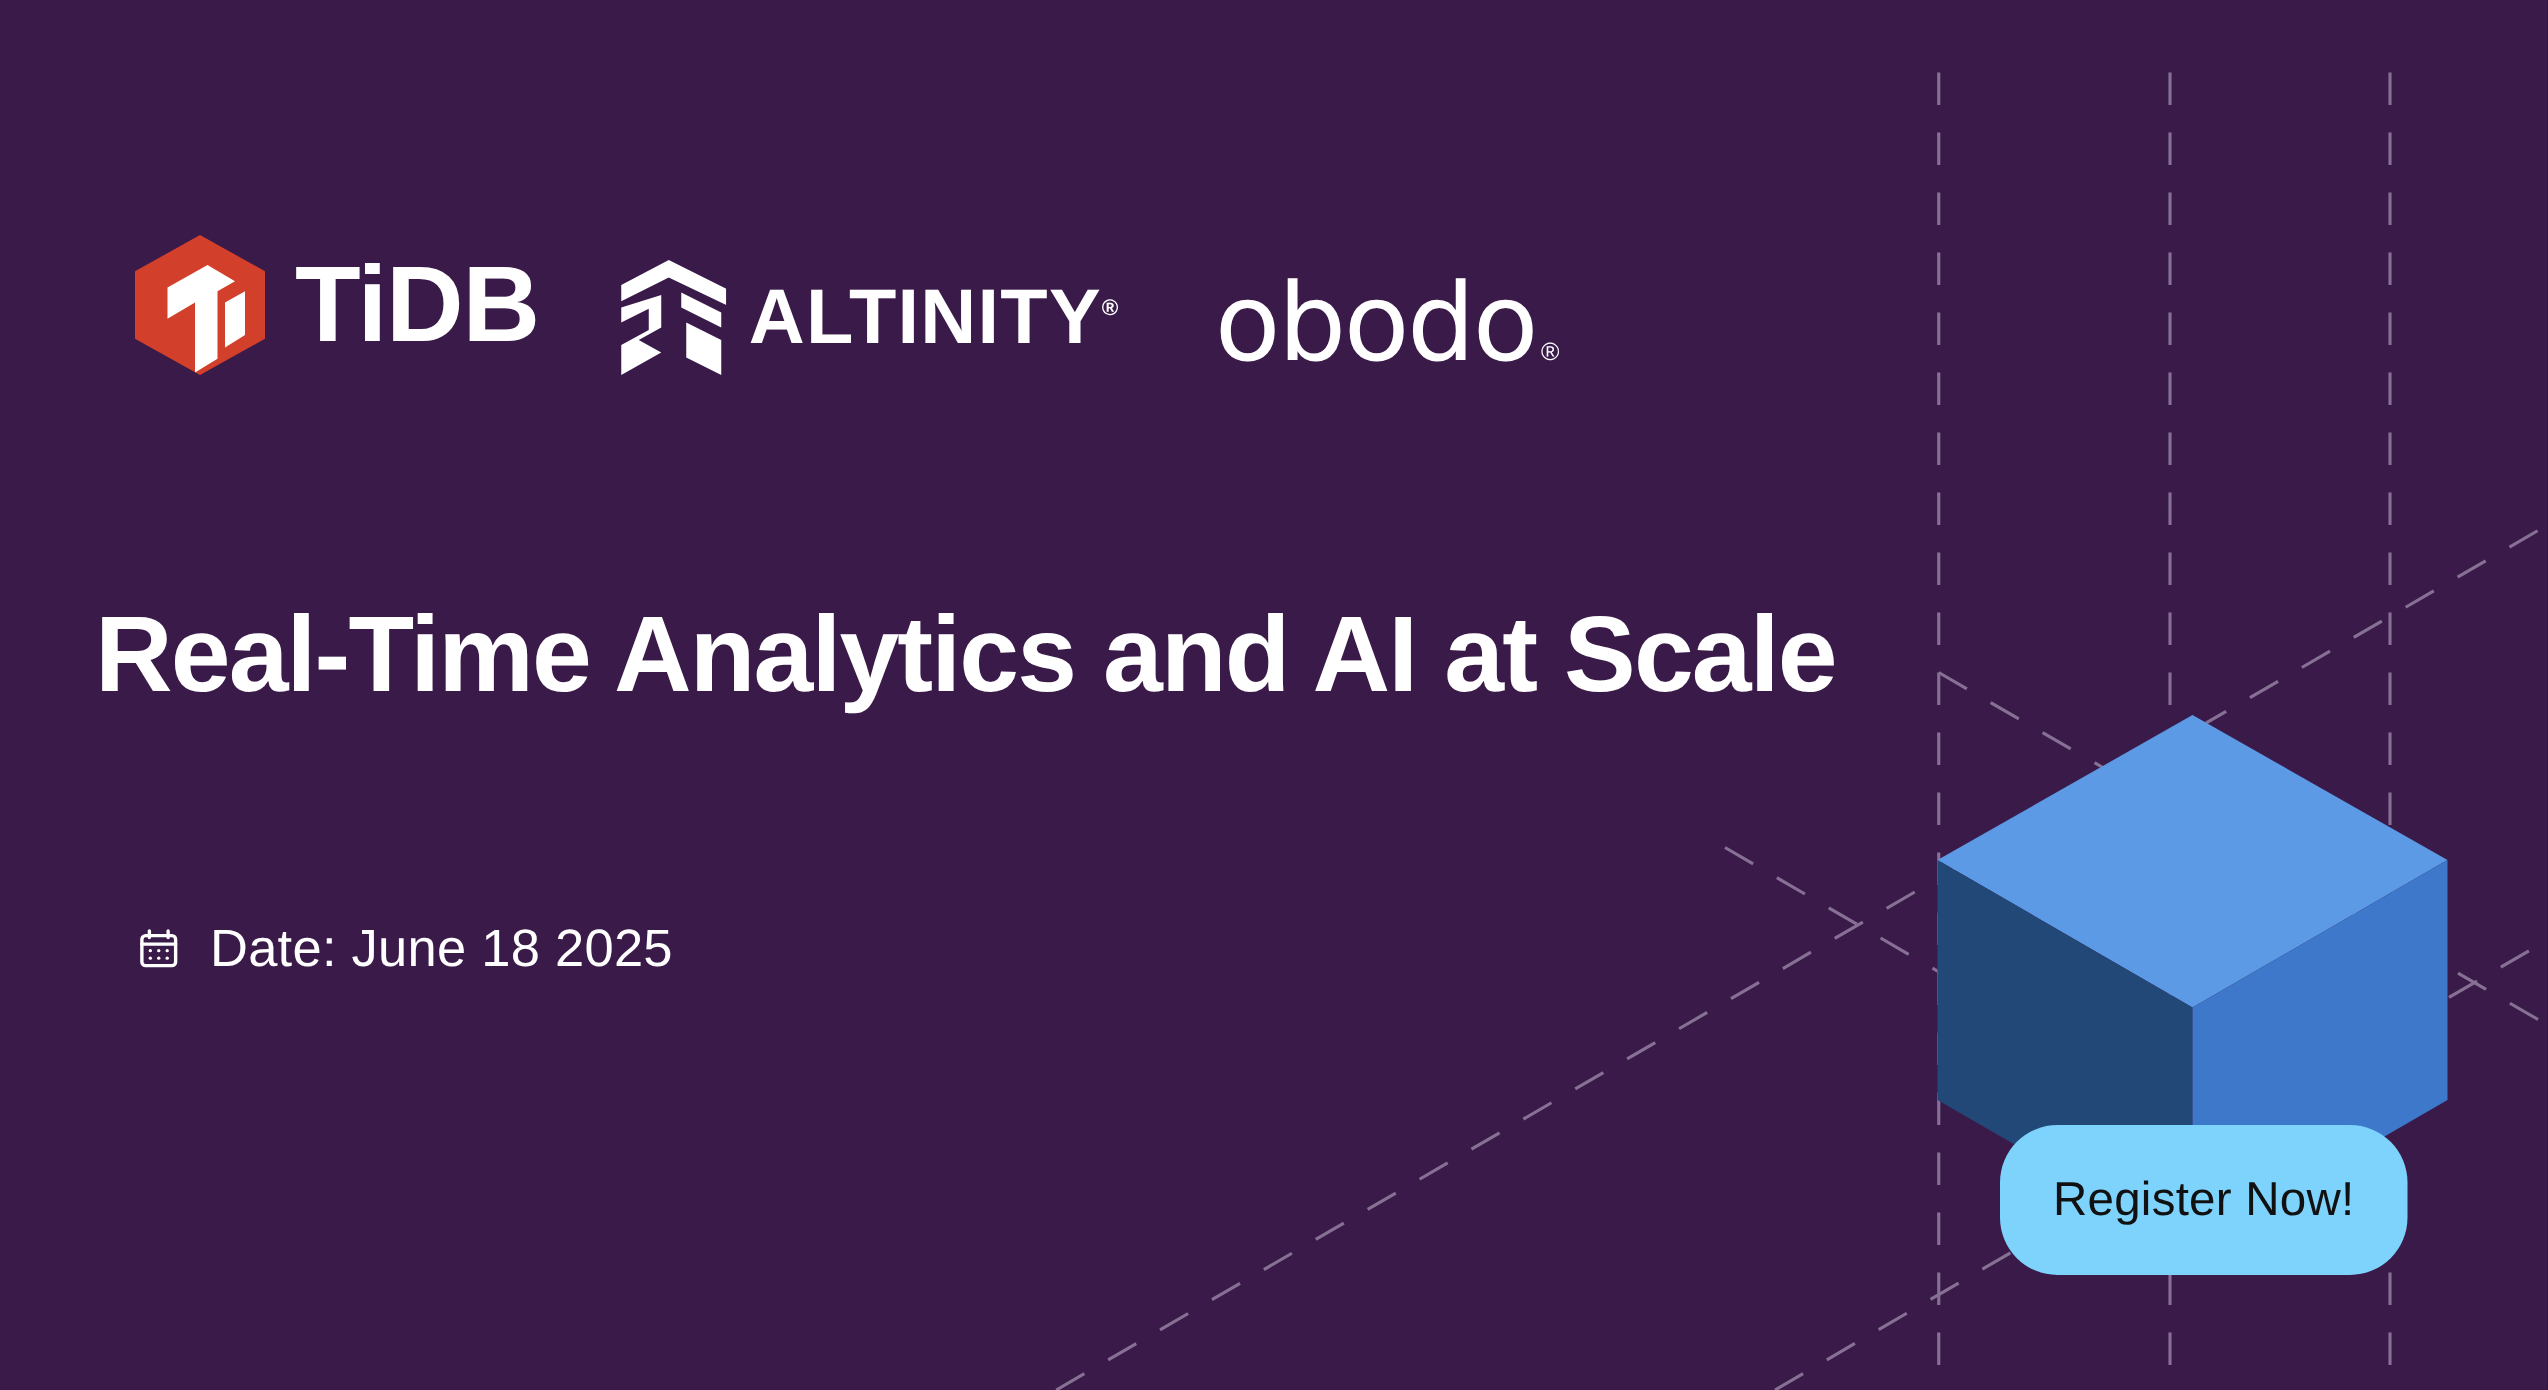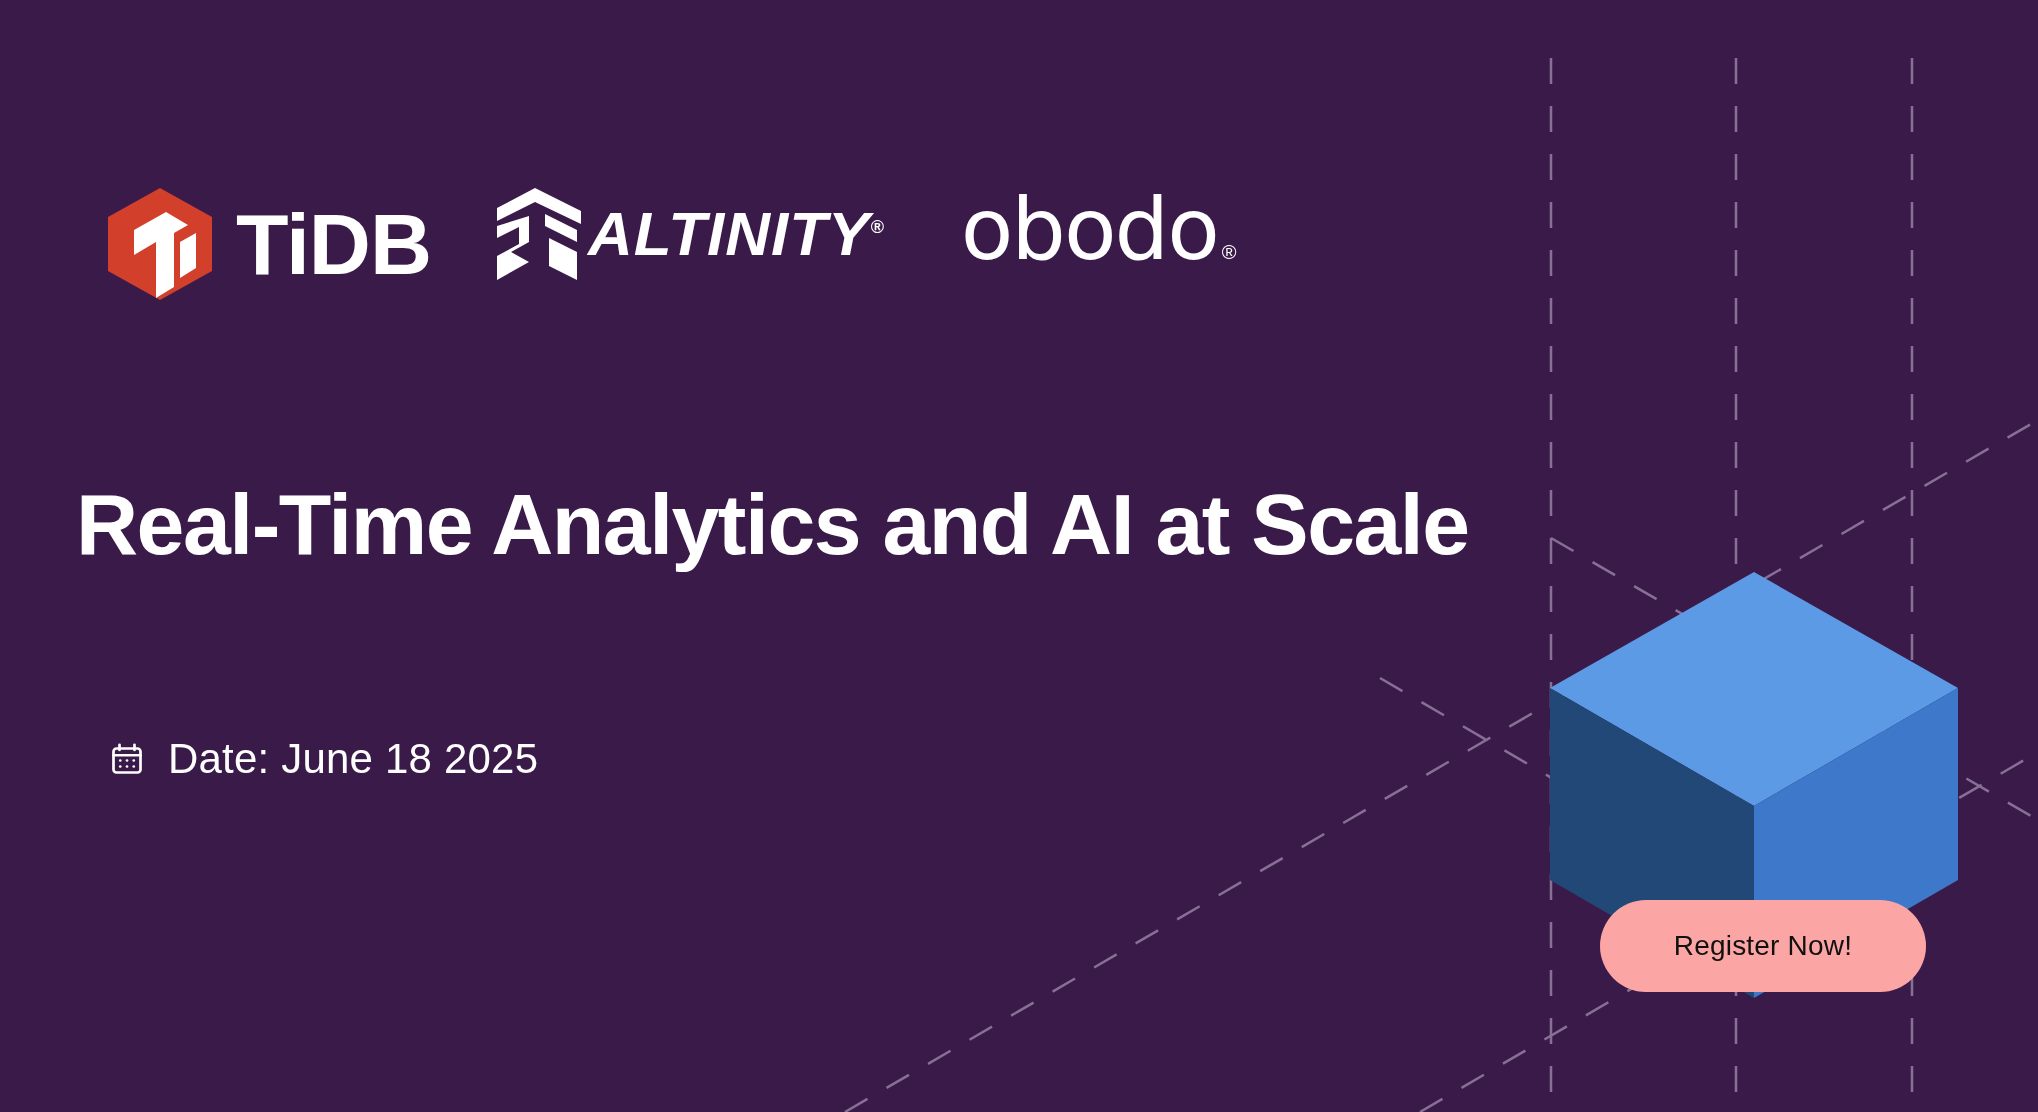--- a/index.html
+++ b/index.html
@@ -26,42 +26,41 @@
     pointer-events: none;
   }
   .decor svg { display: block; width: 2038px; height: 1112px; }
 
   
   .logo-row {
     position: absolute;
     left: 104px;
     top: 186px;
     display: flex;
-    align-items: flex-start;
+    align-items: flex-end;
     gap: 0px;
     height: 116px;
   }
   .logo {
     display: flex;
     align-items: center;
   }
   .logo-tidb { gap: 20px; }
   .logo-tidb .mark { width: 112px; height: 116px; }
   .logo-tidb .wordmark {
     font-size: 86px;
     font-weight: 700;
     color: #ffffff;
     letter-spacing: -1px;
     line-height: 1;
     font-family: "Liberation Sans", sans-serif;
   }
   .logo-altinity {
     margin-left: 58px;
-    gap: 7px;
-    font-style: italic;
+    gap: 18px;
   }
   .logo-altinity .mark { width: 92px; height: 96px; }
   .logo-altinity .wordmark {
     font-size: 62px;
     font-weight: 700;
     color: #ffffff;
     letter-spacing: 1px;
     line-height: 1;
     position: relative;
   }
@@ -142,27 +141,27 @@
     height: 430px;
   }
   .cube svg { display: block; }
 
   
   .register-btn {
     position: absolute;
     left: 1600px;
     top: 900px;
     min-width: 326px;
-    height: 92px;
+    height: 120px;
     border: none;
     border-radius: 46px;
-    background: #fca5a5;
+    background: #7dd3fc;
     color: #111111;
     font-family: "Liberation Sans", sans-serif;
-    font-size: 28px;
+    font-size: 38px;
     font-weight: 400;
     letter-spacing: 0.2px;
     cursor: pointer;
     padding: 0 34px;
     display: flex;
     align-items: center;
     justify-content: center;
   }
 </style>
 </head>

